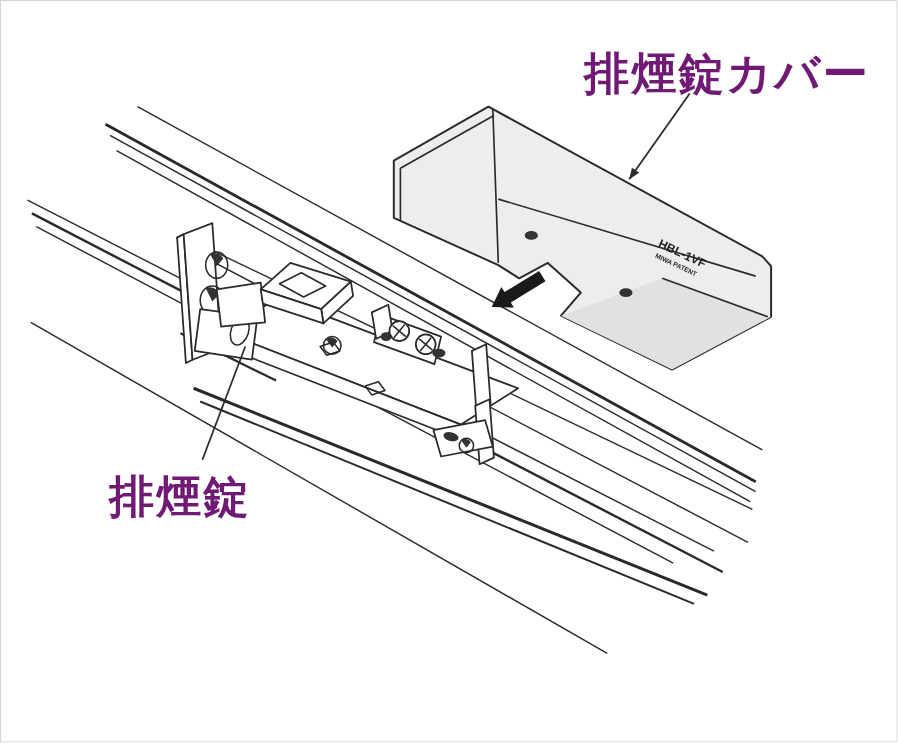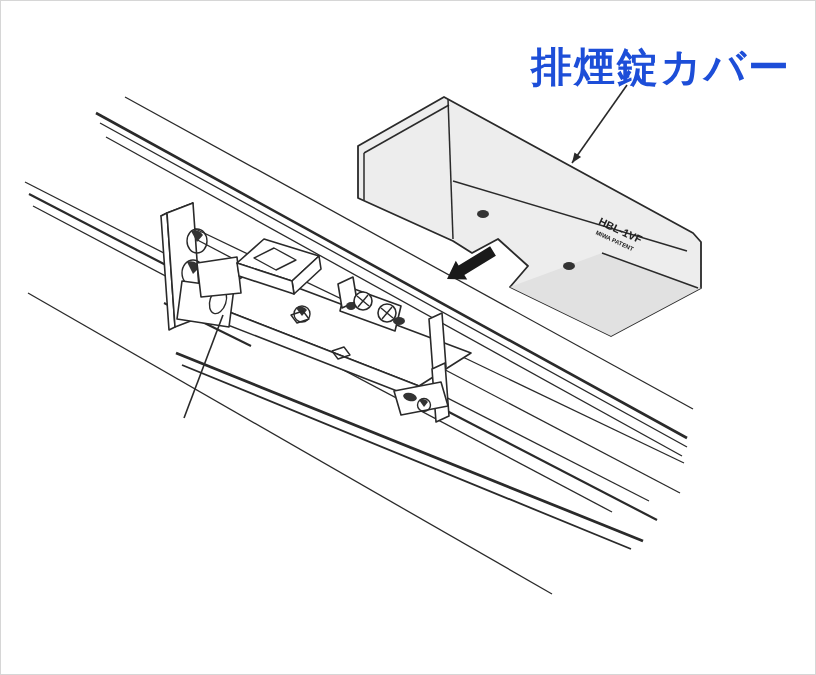--- a/index.html
+++ b/index.html
@@ -3,21 +3,21 @@
 <meta charset="utf-8">
 <style>
   html,body{margin:0;padding:0;background:#fff;}
   #stage{
     position:relative;width:816px;height:675px;background:#ffffff;
     border:1px solid #d6d6d6;box-sizing:border-box;overflow:hidden;
     font-family:"Liberation Sans","DejaVu Sans",sans-serif;
   }
   #stage svg{position:absolute;left:0;top:0;}
   .jp-label{
-    position:absolute;color:#1d4ed8;font-weight:600;
+    position:absolute;color:#701a75;font-weight:600;
     font-size:41px;letter-spacing:2px;white-space:nowrap;line-height:1;
   }
   #cover-label{left:530px;top:46px;}
   #lock-label{left:98px;top:430px;}
   .rail{stroke:#2a2a2a;fill:none;}
   .part{fill:#ffffff;stroke:#2a2a2a;stroke-width:1.6;stroke-linejoin:round;}
   .detail{stroke:#2a2a2a;fill:none;stroke-width:1.4;stroke-linejoin:round;}
   .darkfill{fill:#333;stroke:none;}
   .leader{stroke:#2a2a2a;stroke-width:1.6;fill:none;}
   .coverline{stroke:#2a2a2a;stroke-width:1.5;fill:none;}
@@ -125,13 +125,14 @@
     <polygon fill="#1a1a1a" points="446,278 454.8,259.8 457.6,264.5 489.1,245.3 494.9,254.7 463.4,273.9 466.2,278.6"></polygon>
 
     <g>
       <line class="leader" x1="626" y1="84" x2="571" y2="162"></line>
       <polygon fill="#2a2a2a" points="571,162 573.5,151.5 580.1,156.1"></polygon>
       <line class="leader" x1="222" y1="314" x2="183" y2="417"></line>
     </g>
   </svg>
 
   <div class="jp-label" id="cover-label">排煙錠カバー</div>
+  <div class="jp-label" id="lock-label">排煙錠</div>
 </div>
 
 </body></html>

